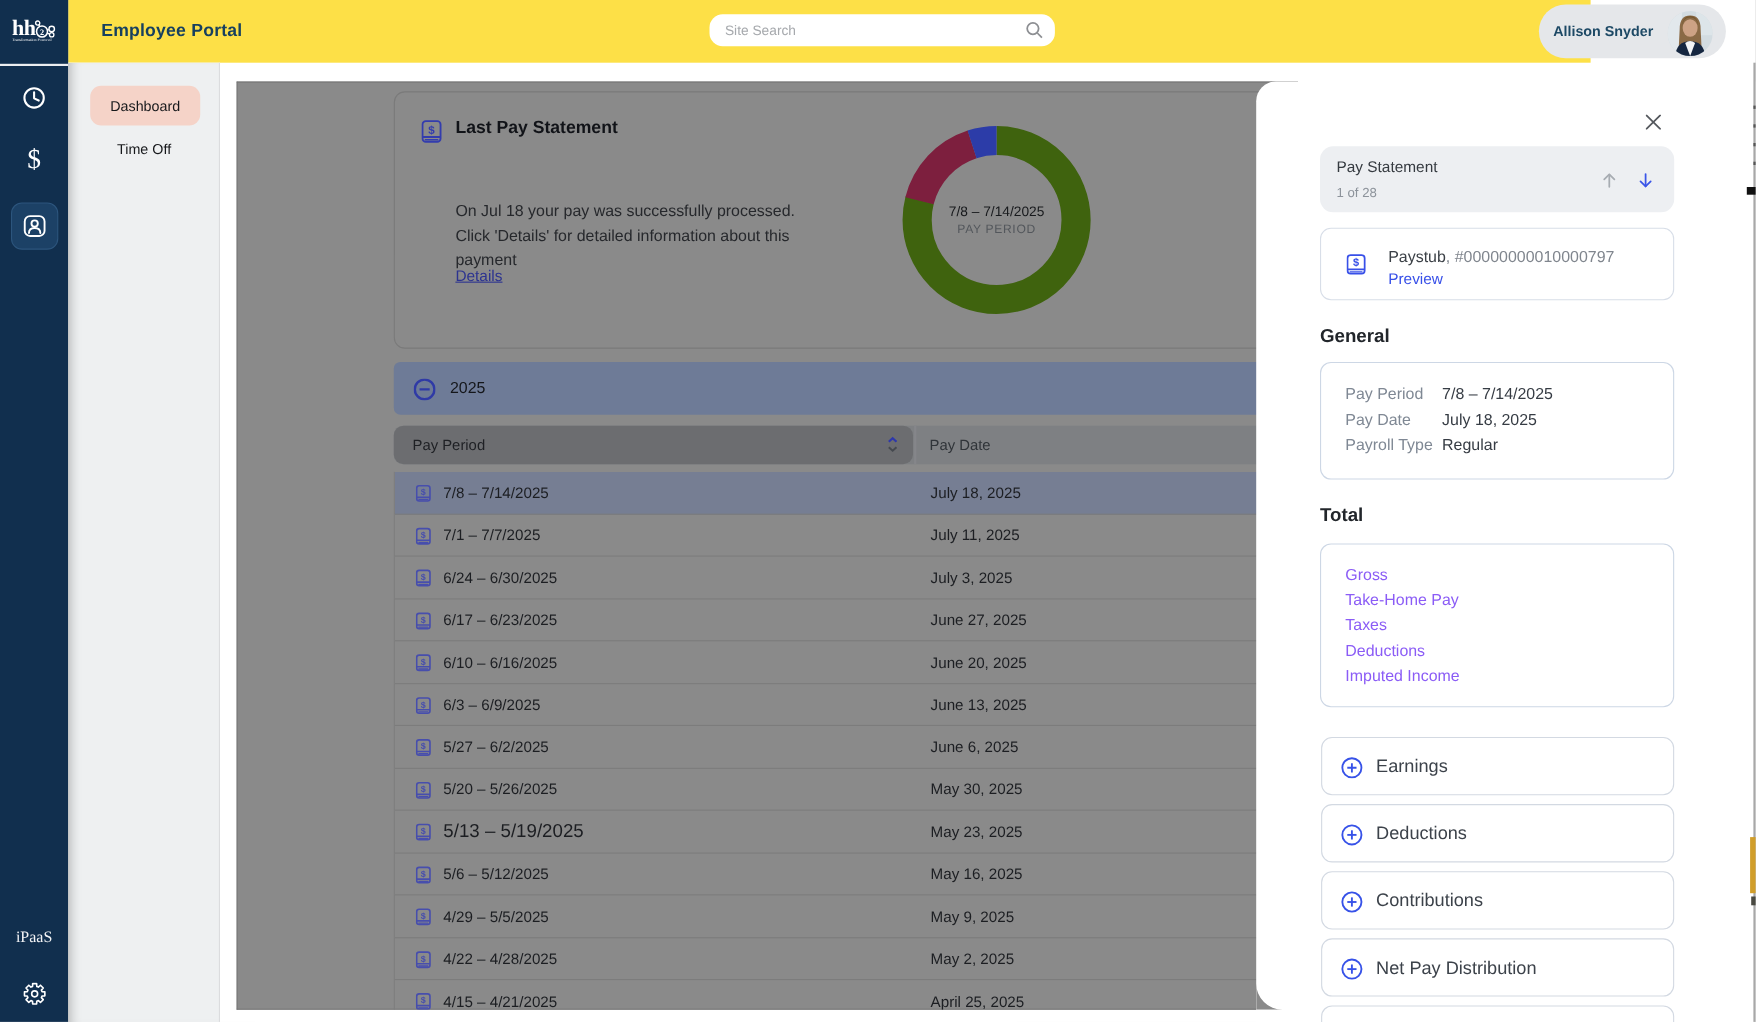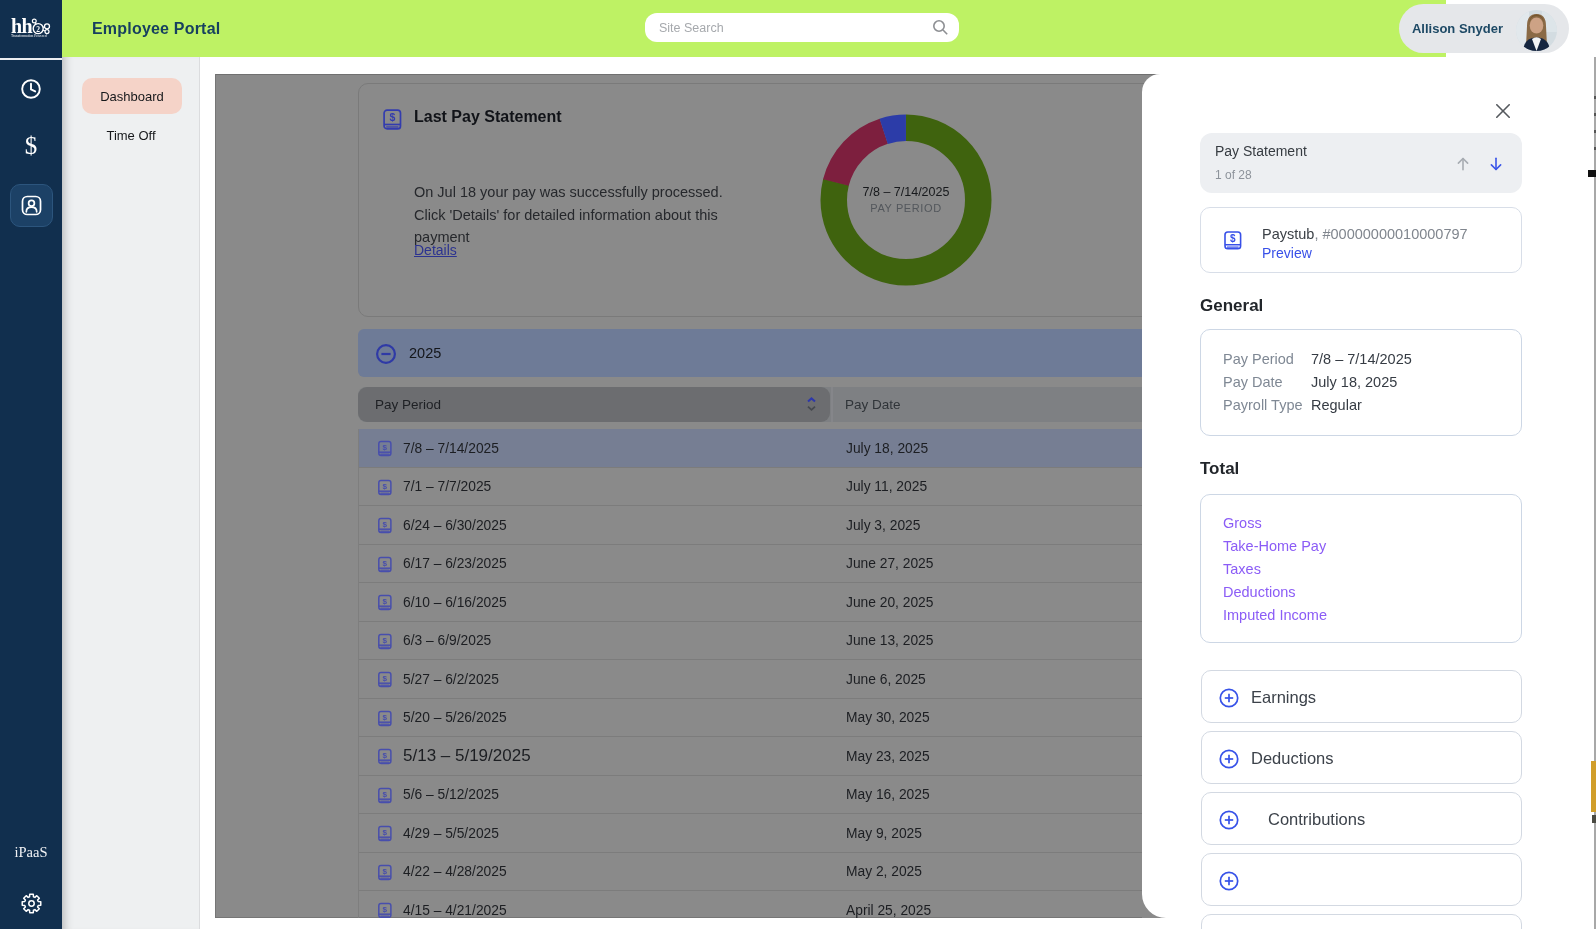--- a/index.html
+++ b/index.html
@@ -3,21 +3,21 @@
 <meta charset="utf-8">
 <style>
   * { margin:0; padding:0; box-sizing:border-box; }
   html,body { width:1596px; height:929px; overflow:hidden; background:#fff;
     font-family:"Liberation Sans", sans-serif; }
   .abs { position:absolute; }
 </style>
 </head>
 <body>
 
-<div class="abs" style="left:62px;top:0;width:1384px;height:57px;background:#bef264;">
+<div class="abs" style="left:62px;top:0;width:1384px;height:57px;background:#fde047;">
   <div class="abs" style="left:30px;top:0;height:57px;display:flex;align-items:center;
        font-size:16px;font-weight:bold;color:#17405f;letter-spacing:.2px;">Employee Portal</div>
 
   <div class="abs" style="left:583px;top:13px;width:314px;height:29px;background:#fff;border-radius:12px;">
     <span class="abs" style="left:14px;top:0;height:29px;display:flex;align-items:center;font-size:12.5px;color:#a6a9ad;">Site Search</span>
     <svg class="abs" style="right:10px;top:6px;" width="17" height="17" viewBox="0 0 17 17" fill="none" stroke="#8d8f93" stroke-width="1.6">
       <circle cx="7" cy="7" r="5.2"></circle>
         <line x1="11" y1="11" x2="15.2" y2="15.2"></line>
     </svg>
   </div>
@@ -338,28 +338,29 @@
           <line x1="10" y1="5.8" x2="10" y2="14.2"></line>
         </svg>
         <span style="position:absolute;left:49px;top:0;height:53px;display:flex;align-items:center;font-size:16.5px;color:#3c424a;">Deductions</span>
       </div>
       <div class="abs" style="left:59px;top:718px;width:321px;height:53px;border-radius:10px;border:1px solid #d3d9e2;">
         <svg style="position:absolute;left:17px;top:16.5px;" width="20" height="20" viewBox="0 0 20 20" fill="none" stroke="#3752e8" stroke-width="1.7">
           <circle cx="10" cy="10" r="8.7"></circle>
           <line x1="5.8" y1="10" x2="14.2" y2="10"></line>
           <line x1="10" y1="5.8" x2="10" y2="14.2"></line>
         </svg>
-        <span style="position:absolute;left:49px;top:0;height:53px;display:flex;align-items:center;font-size:16.5px;color:#3c424a;margin-left:17px;">Contributions</span>
+        <span style="position:absolute;left:49px;top:0;height:53px;display:flex;align-items:center;font-size:16.5px;color:#3c424a;">Contributions</span>
       </div>
       <div class="abs" style="left:59px;top:779px;width:321px;height:53px;border-radius:10px;border:1px solid #d3d9e2;">
         <svg style="position:absolute;left:17px;top:16.5px;" width="20" height="20" viewBox="0 0 20 20" fill="none" stroke="#3752e8" stroke-width="1.7">
           <circle cx="10" cy="10" r="8.7"></circle>
           <line x1="5.8" y1="10" x2="14.2" y2="10"></line>
           <line x1="10" y1="5.8" x2="10" y2="14.2"></line>
         </svg>
+        <span style="position:absolute;left:49px;top:0;height:53px;display:flex;align-items:center;font-size:16.5px;color:#3c424a;">Net Pay Distribution</span>
       </div>
       <div class="abs" style="left:59px;top:840px;width:321px;height:53px;border-radius:10px;border:1px solid #d3d9e2;"></div>
     </div>
 </div>
 
 <svg class="abs" style="left:1142px;top:894px;" width="24" height="24" viewBox="0 0 24 24">
   <path d="M0,0 A24,24 0 0 0 24,24 L0,24 Z" fill="#8a8a8a"></path>
 </svg>
 
 <div class="abs" style="left:1594px;top:57px;width:2px;height:872px;background:#a8a8a8;"></div>

